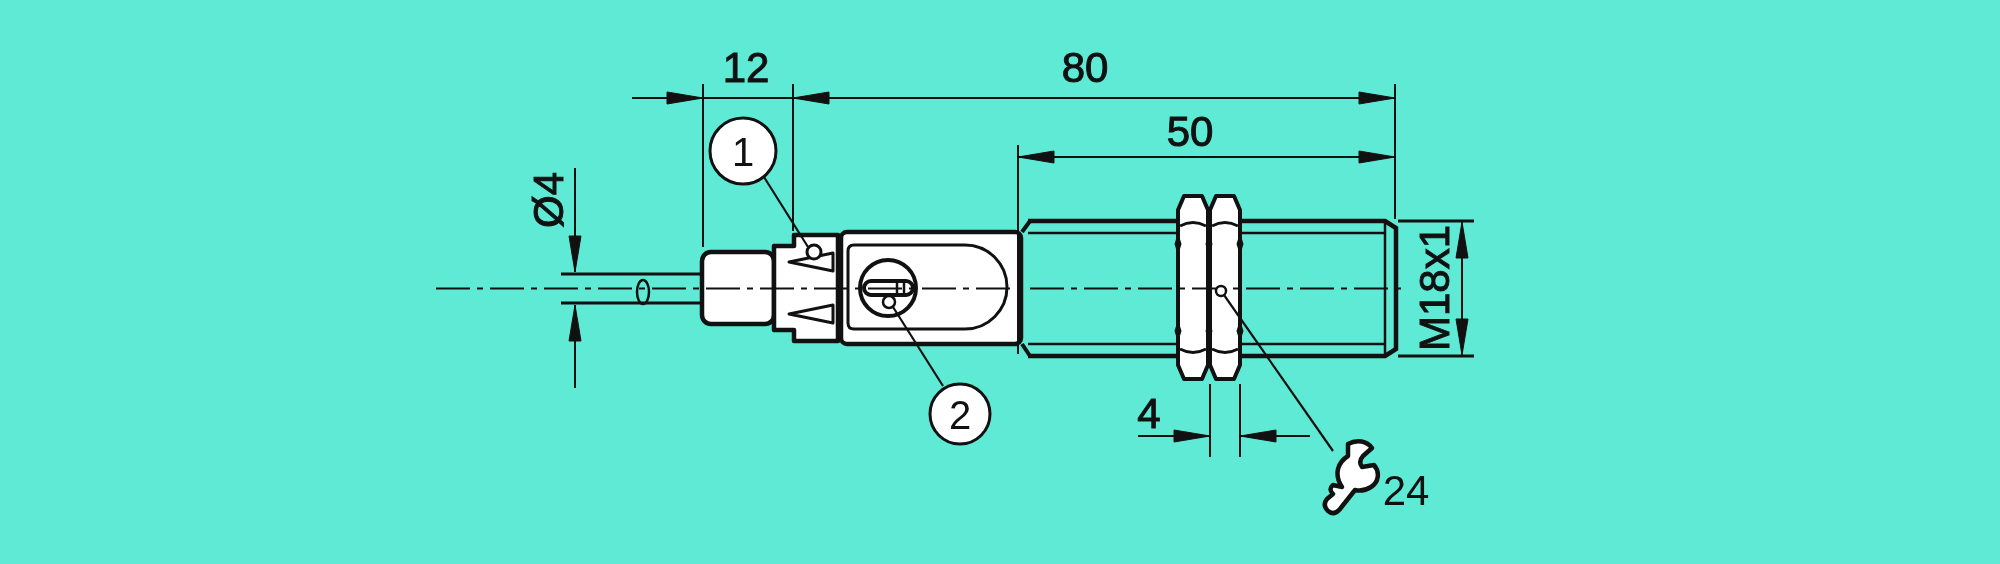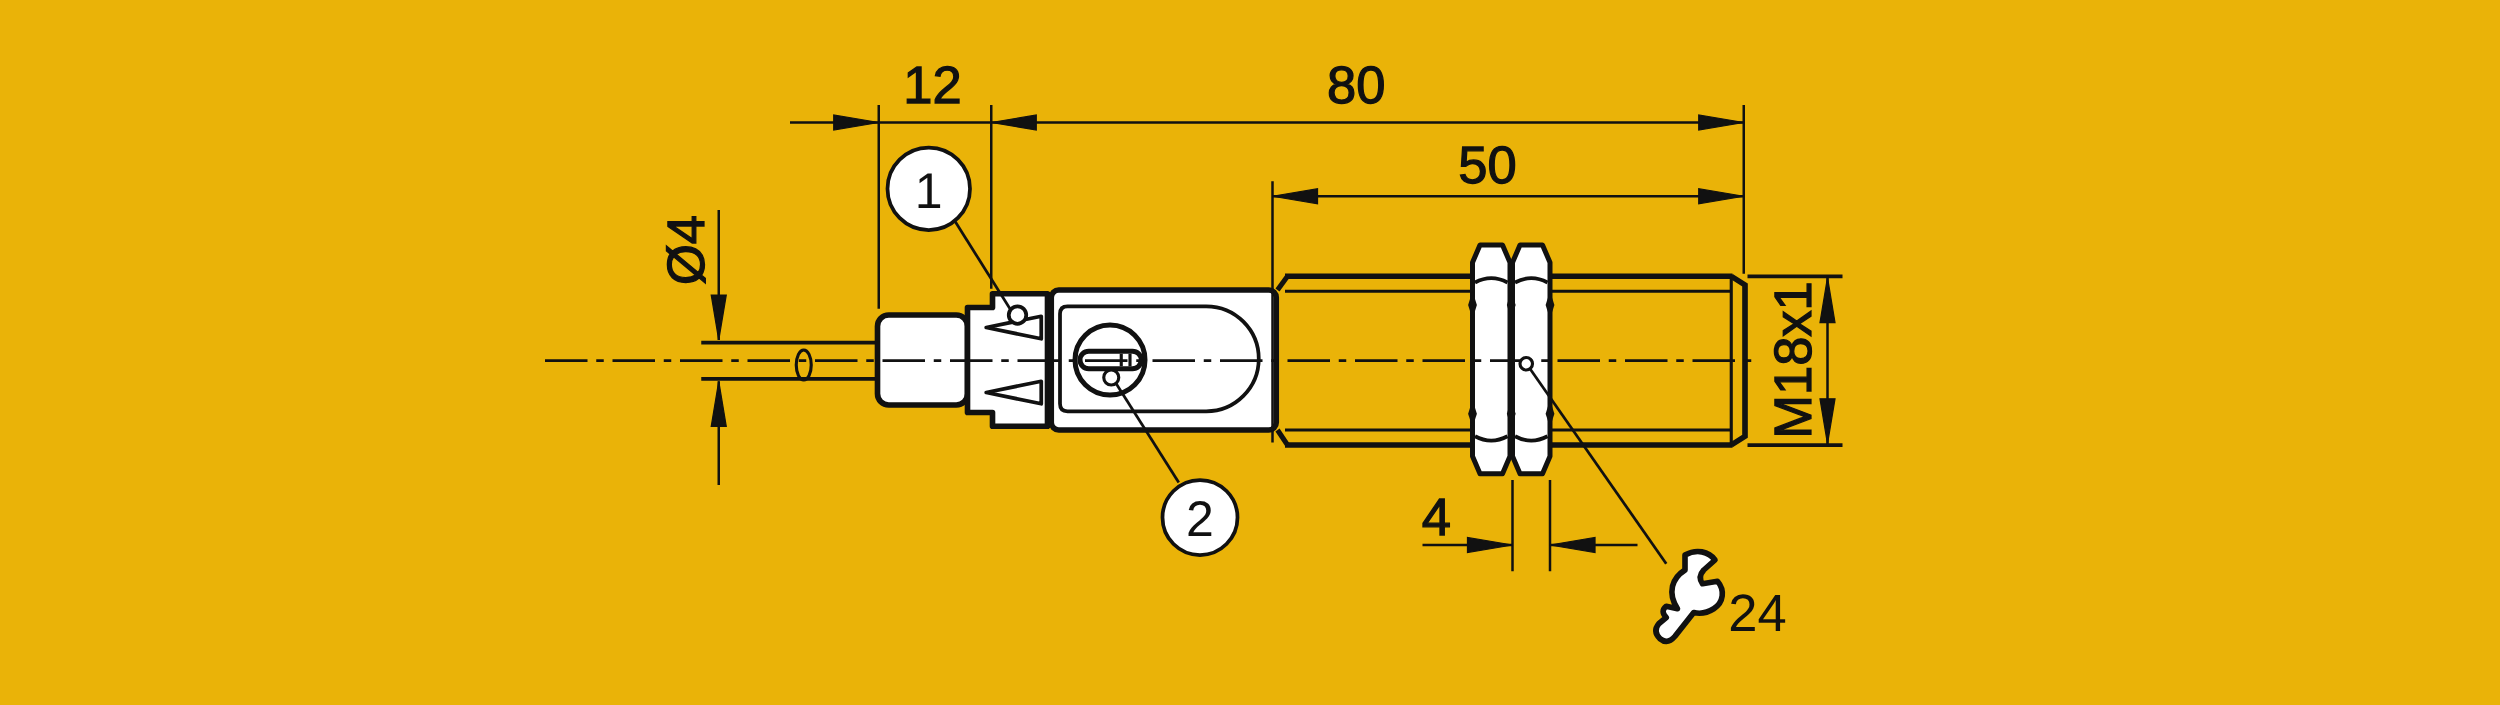--- a/index.html
+++ b/index.html
@@ -1,20 +1,20 @@
 <!DOCTYPE html>
 <html><head>
 <meta charset="utf-8">
 <style>
   html, body { margin: 0; padding: 0; background: #ffffff; }
   .stage {
     position: relative;
     width: 2000px;
     height: 564px;
-    background: #eab308;
+    background: #5eead4;
     font-family: "Liberation Sans", sans-serif;
     overflow: hidden;
   }
   svg { display: block; }
   text {
     font-family: "Liberation Sans", sans-serif;
     font-size: 42px;
     fill: #111111;
   }
   .callout-digit { font-size: 40px; }

